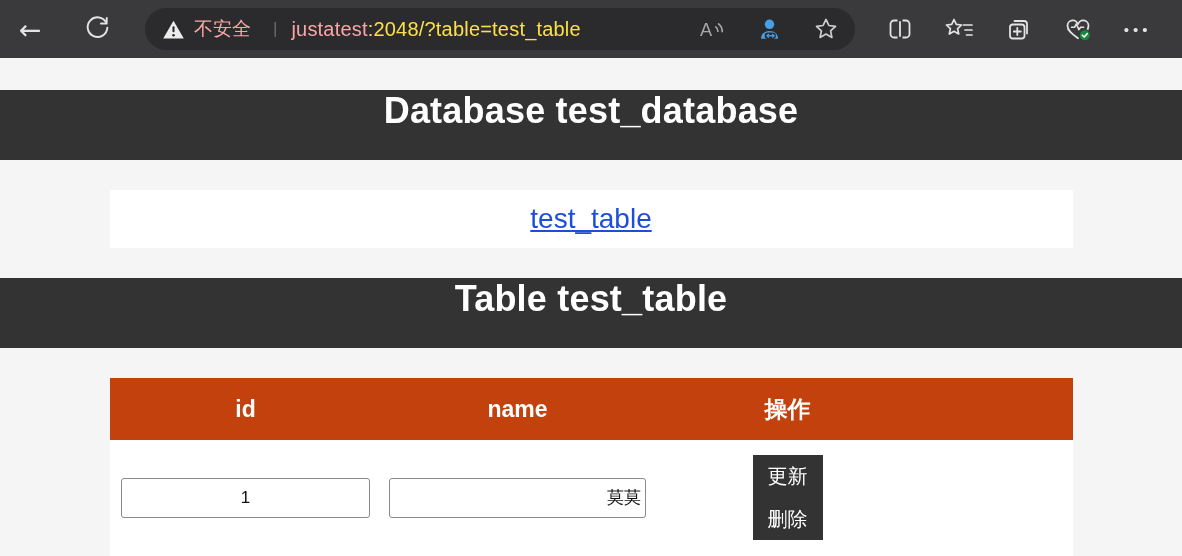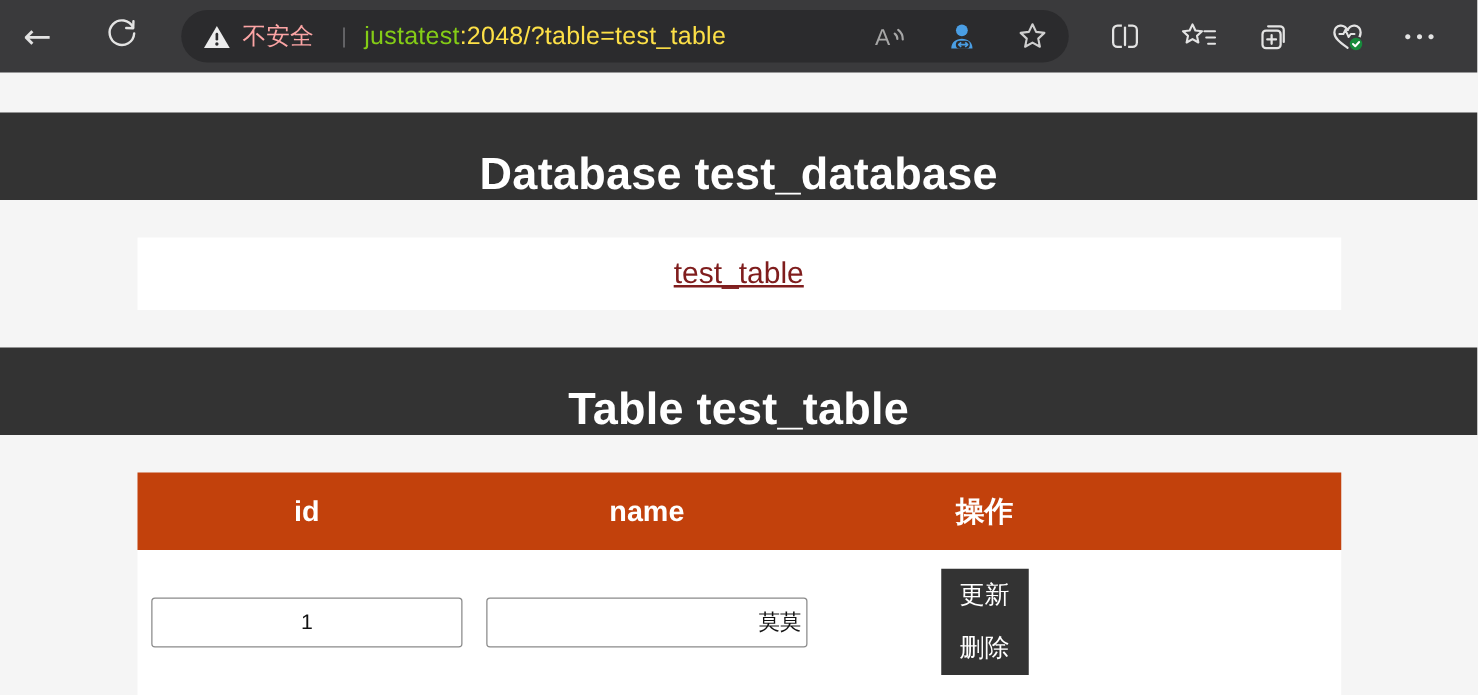--- a/index.html
+++ b/index.html
@@ -27,48 +27,48 @@
   .address-bar {
     margin-left: 26px; width: 710px; height: 42px;
     background: #2b2b2d; border-radius: 21px;
     display: flex; align-items: center;
     padding: 0 16px 0 17px; cursor: text;
   }
   .warn-icon { display: flex; flex: 0 0 auto; }
   .sec-label { color: #fca5a5; font-size: 19px; margin-left: 9px; white-space: nowrap; }
   .addr-divider { color: #6b6b6e; font-size: 17px; margin: 0 14px 0 22px; }
   .url { font-size: 20px; white-space: nowrap; letter-spacing: .2px; }
-  .url .host { color: #84cc16; }
+  .url .host { color: #fca5a5; }
   .url .path { color: #fde047; }
   .pill-right { margin-left: auto; display: flex; align-items: center; gap: 30px; }
   .icon-btn {
     background: none; border: none; padding: 0; cursor: pointer;
     display: flex; align-items: center; justify-content: center;
   }
   .icon-btn svg { display: block; }
   .toolbar-right {
     flex: 1; display: flex; align-items: center; justify-content: space-evenly;
   }
   .more-dots { color: #e3e3e3; font-size: 15px; letter-spacing: 4px; line-height: 1; }
 
   
   .band {
     height: 70px; background: #333333;
-    display: flex; align-items: flex-end; justify-content: center;
+    display: flex; align-items: flex-start; justify-content: center;
   }
   .band-db { margin-top: 32px; }
   .band h1 {
     margin: 0; color: #ffffff; font-size: 36px; font-weight: bold; letter-spacing: .2px;
   }
   .links-card {
     width: 963px; height: 58px; margin: 30px auto;
     background: #ffffff;
     display: flex; align-items: center; justify-content: center;
   }
-  .links-card a { color: #7f1d1d; font-size: 24px; text-decoration: underline; cursor: pointer; }
+  .links-card a { color: #1d4ed8; font-size: 28px; text-decoration: underline; cursor: pointer; }
 
   .datatable { width: 963px; margin: 30px auto 0; }
   .thead {
     height: 62px; background: #c2410c;
     display: grid; grid-template-columns: 272px 272px 268px 151px;
     align-items: center;
   }
   .th { color: #ffffff; font-size: 23px; font-weight: bold; text-align: center; }
   .tbody { background: #ffffff; min-height: 116px; padding-top: 15px; }
   .trow {

